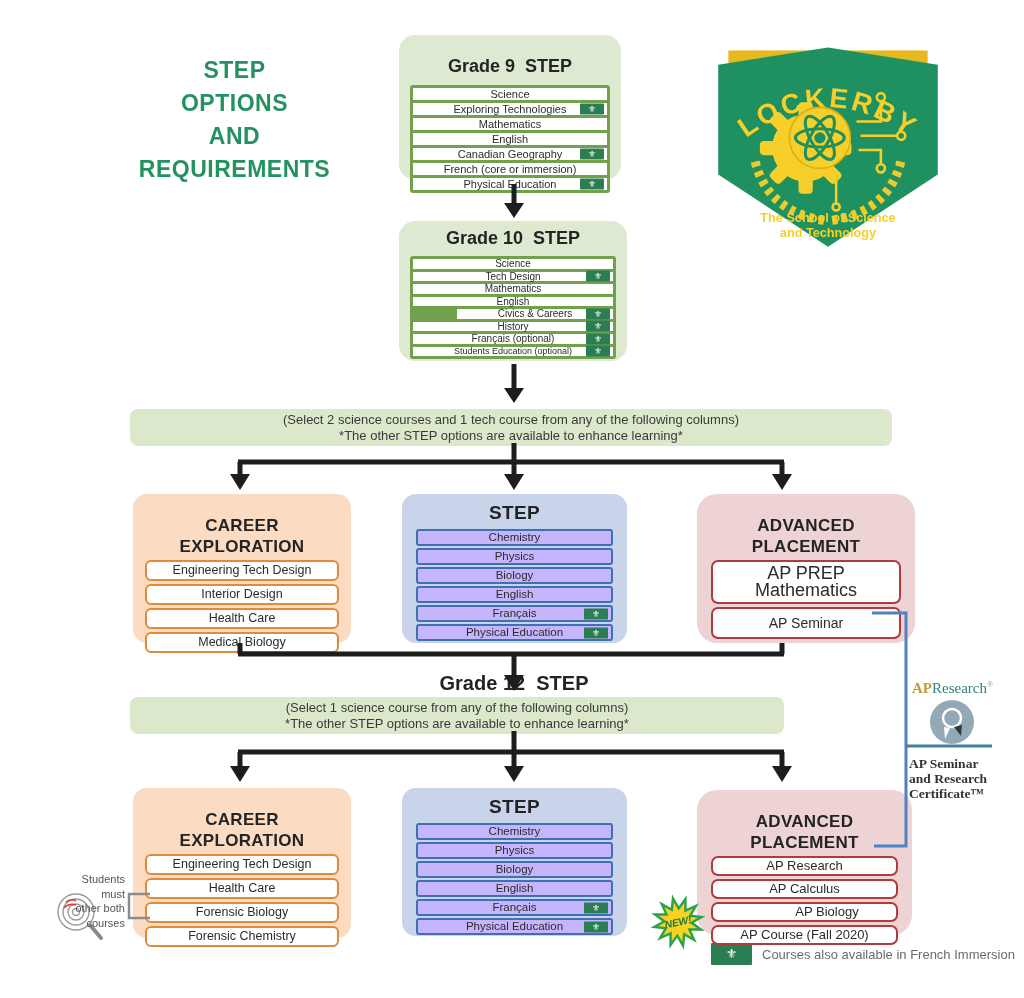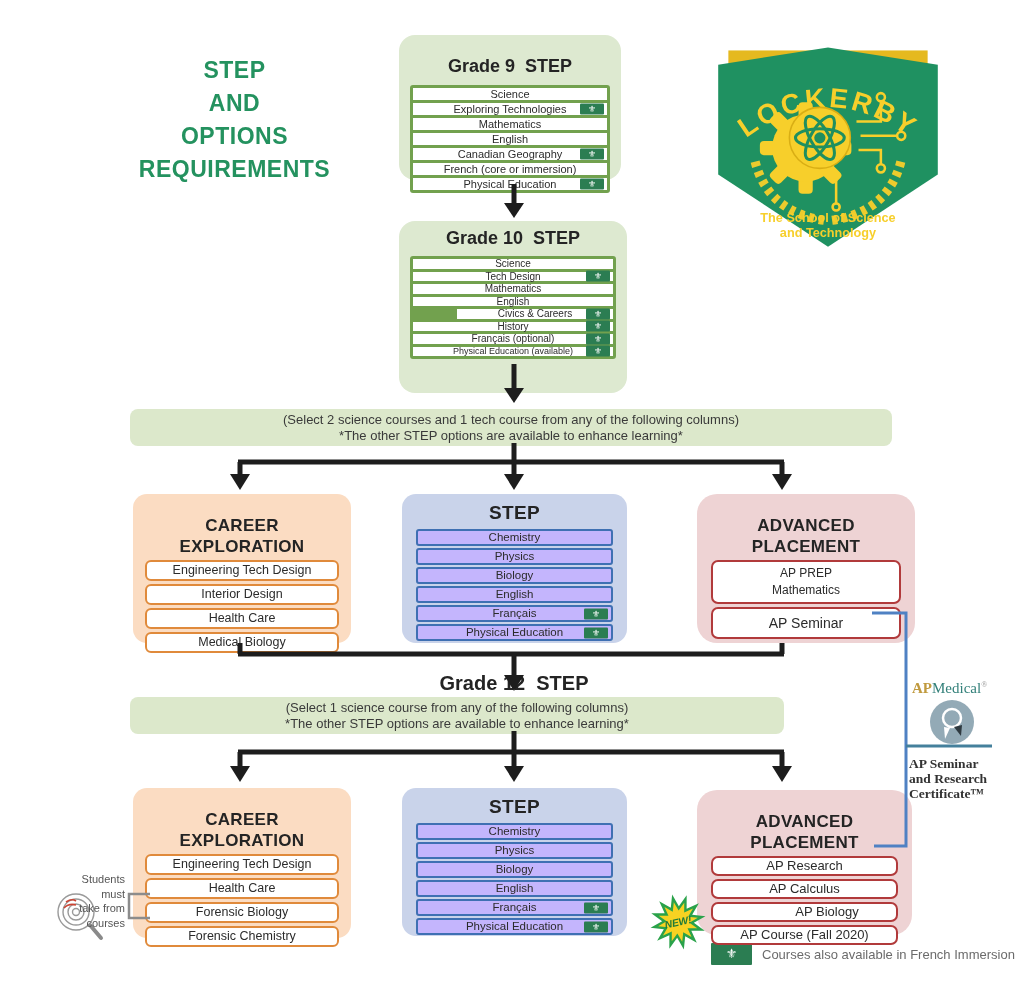--- a/index.html
+++ b/index.html
@@ -94,22 +94,22 @@
 
     <polyline points="872,613 906,613 906,846 874,846" fill="none" stroke="#4f81c3" stroke-width="3"></polyline>
 
     <polyline points="150,894 129,894 129,918 150,918" fill="none" stroke="#8c8c8c" stroke-width="2.5"></polyline>
 
     <line x1="906" y1="746" x2="992" y2="746" stroke="#44809c" stroke-width="3"></line>
   </svg>
 
   <div class="abs" id="main-title">
     <div>STEP</div>
+    <div>OPTIONS</div>
     <div>AND</div>
-    <div>OPTIONS</div>
     <div>REQUIREMENTS</div>
   </div>
 
   <svg class="abs" style="left:706px;top:34px;" width="244" height="224" viewBox="0 0 240 220">
     <rect x="22" y="16" width="196" height="18" fill="#e5b91f"></rect>
     <polygon points="12,30 120,13 228,30 228,138 120,209 12,138" fill="#1f9161"></polygon>
     <defs>
         <path id="arcpath" d="M40,102 Q120,42 200,102" fill="none"></path>
       </defs>
     <text font-family="Liberation Sans, sans-serif" font-size="27" font-weight="bold" fill="#f7cf2b" letter-spacing="3">
@@ -179,31 +179,31 @@
       <div class="grow" style="font-size:11px;line-height:12px;"><span>Science</span></div>
       <div class="grow" style="font-size:11px;line-height:12px;"><span>Exploring Technologies</span><span class="fi">⚜</span></div>
       <div class="grow" style="font-size:11px;line-height:12px;"><span>Mathematics</span></div>
       <div class="grow" style="font-size:11px;line-height:12px;"><span>English</span></div>
       <div class="grow" style="font-size:11px;line-height:12px;"><span>Canadian Geography</span><span class="fi">⚜</span></div>
       <div class="grow" style="font-size:11px;line-height:12px;"><span>French (core or immersion)</span></div>
       <div class="grow" style="font-size:11px;line-height:12px;"><span>Physical Education</span><span class="fi">⚜</span></div>
     </div>
   </div>
 
-  <div class="abs gbox boxlayer" style="left:399px;top:221px;width:228px;height:172px;">
+  <div class="abs gbox boxlayer" style="left:399px;top:221px;width:228px;height:140px;">
     <div class="gtitle" style="font-size:18px;padding-top:7px;">Grade 10  STEP</div>
     <div class="glist" style="margin:7px 11px 0 11px;">
       <div class="grow" style="font-size:10px;line-height:9.5px;"><span>Science</span></div>
       <div class="grow" style="font-size:10px;line-height:9.5px;"><span>Tech Design</span><span class="fi">⚜</span></div>
       <div class="grow" style="font-size:10px;line-height:9.5px;"><span>Mathematics</span></div>
       <div class="grow" style="font-size:10px;line-height:9.5px;"><span>English</span></div>
       <div class="grow" style="font-size:10px;line-height:9.5px;margin-left:44px;"><span>Civics &amp; Careers</span><span class="fi">⚜</span></div>
       <div class="grow" style="font-size:10px;line-height:9.5px;"><span>History</span><span class="fi">⚜</span></div>
       <div class="grow" style="font-size:10px;line-height:9.5px;"><span>Français (optional)</span><span class="fi">⚜</span></div>
-      <div class="grow" style="font-size:9px;line-height:9.5px;"><span>Physical Education (available)</span><span class="fi">⚜</span></div>
+      <div class="grow" style="font-size:9px;line-height:9.5px;"><span>Students Education (optional)</span><span class="fi">⚜</span></div>
     </div>
   </div>
 
   <div class="abs banner boxlayer" style="left:130px;top:409px;width:762px;height:34px;">
     <div>(Select 2 science courses and 1 tech course from any of the following columns)</div>
     <div>*The other STEP options are available to enhance learning*</div>
   </div>
 
   <div class="abs obox boxlayer" style="left:133px;top:494px;width:218px;height:149px;">
     <div class="col-title">
@@ -226,21 +226,21 @@
       <div class="brow"><span>Français</span><span class="fi">⚜</span></div>
       <div class="brow"><span>Physical Education</span><span class="fi">⚜</span></div>
     </div>
   </div>
 
   <div class="abs pbox boxlayer" style="left:673px;top:494px;width:218px;height:149px;">
     <div class="col-title">
       <div>ADVANCED</div>
       <div>PLACEMENT</div>
     </div>
-    <div class="prow" style="font-size:12px;line-height:17px;padding:3px 0;">
+    <div class="prow" style="font-size:18px;line-height:17px;padding:3px 0;">
       <div>AP PREP</div>
       <div>Mathematics</div>
     </div>
     <div class="prow" style="font-size:14px;line-height:28px;">
       <span>AP Seminar</span>
     </div>
   </div>
 
   <div class="abs sect-title" style="left:364px;top:672px;width:300px;">Grade 12  STEP</div>
   <div class="abs banner boxlayer" style="left:130px;top:697px;width:654px;height:34px;">
@@ -288,35 +288,35 @@
         <circle cx="28" cy="24" r="13"></circle>
       <circle cx="28" cy="24" r="8"></circle>
         <circle cx="28" cy="24" r="3.5"></circle>
     </g>
     <path d="M18,14 q6,-4 10,-1 M16,20 q5,-5 12,-3" fill="none" stroke="#cc4433" stroke-width="1.6"></path>
     <line x1="42" y1="37" x2="53" y2="50" stroke="#8a8a8a" stroke-width="4" stroke-linecap="round"></line>
   </svg>
   <div class="abs" id="student-note">
     <div>Students</div>
     <div>must</div>
-    <div>take from</div>
+    <div>other both</div>
     <div>courses</div>
   </div>
 
   <svg class="abs" id="new-badge" width="60" height="58" viewBox="-32 -31 64 62">
     <g transform="rotate(-12)">
       <polygon fill="#2aa24a" points="30,0 16.4,4.4 26,15 12,12 15,26 4.4,16.4 0,30 -4.4,16.4 -15,26 -12,12 -26,15 -16.4,4.4 -30,0 -16.4,-4.4 -26,-15 -12,-12 -15,-26 -4.4,-16.4 0,-30 4.4,-16.4 15,-26 12,-12 26,-15 16.4,-4.4"></polygon>
       <polygon fill="#f7d222" points="21.6,0 11.8,3.2 18.7,10.8 8.6,8.6 10.8,18.7 3.2,11.8 0,21.6 -3.2,11.8 -10.8,18.7 -8.6,8.6 -18.7,10.8 -11.8,3.2 -21.6,0 -11.8,-3.2 -18.7,-10.8 -8.6,-8.6 -10.8,-18.7 -3.2,-11.8 0,-21.6 3.2,-11.8 10.8,-18.7 8.6,-8.6 18.7,-10.8 11.8,-3.2"></polygon>
       <text x="0" y="4" text-anchor="middle" font-family="Liberation Sans, sans-serif" font-size="11" font-weight="bold" font-style="italic" fill="#1f7a38">NEW!</text>
     </g>
   </svg>
 
   <div class="abs" id="capstone">
     <div id="cap-word">
-      <span class="ap">AP</span><span class="cap">Medical</span><span class="reg">®</span>
+      <span class="ap">AP</span><span class="cap">Research</span><span class="reg">®</span>
     </div>
     <svg width="100" height="50" viewBox="0 0 100 50">
       <circle cx="46" cy="25" r="22" fill="#93aab6"></circle>
       <circle cx="46" cy="21" r="9" fill="none" stroke="#fff" stroke-width="2.5"></circle>
       <polygon points="38,30 44,31 39,42" fill="#fff"></polygon>
       <polygon points="48,30 56,28 55,39" fill="#2f3a40"></polygon>
     </svg>
     <div id="cap-cert">
       <div>AP Seminar</div>
       <div>and Research</div>

